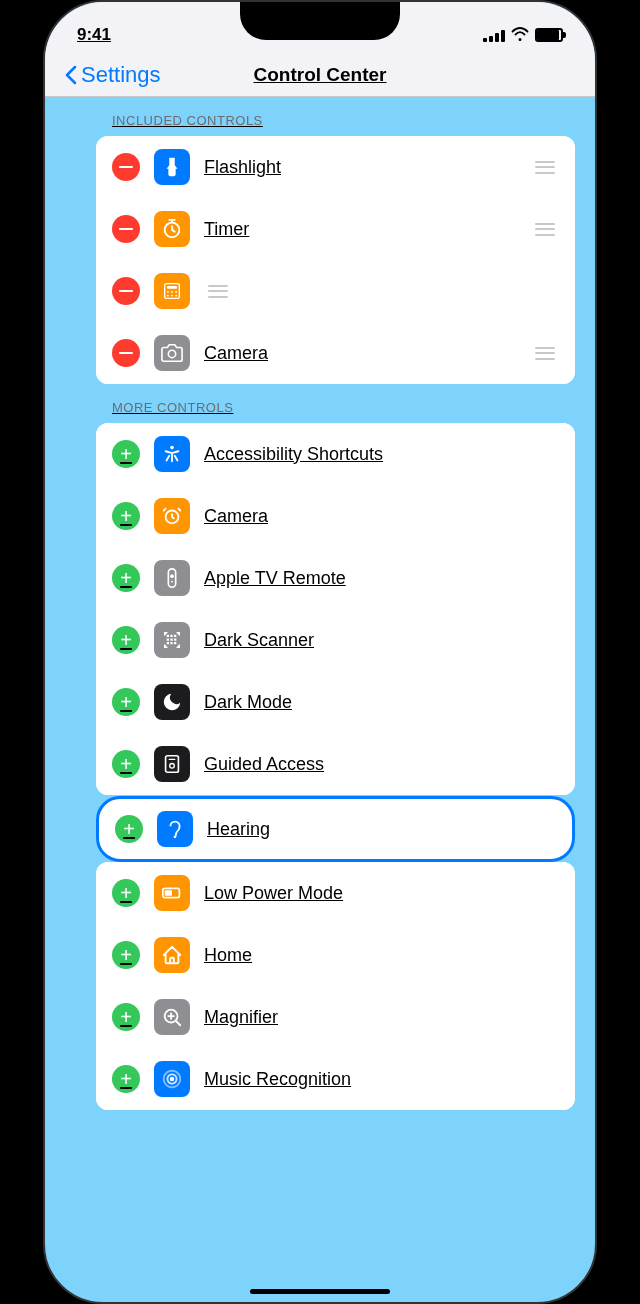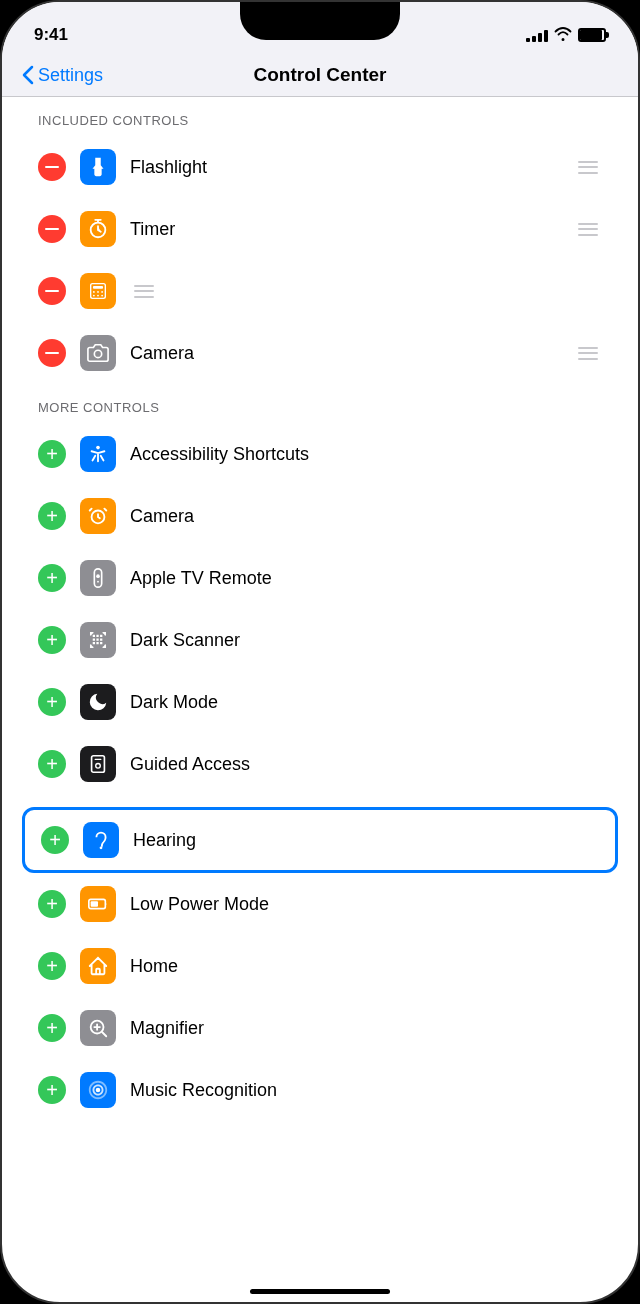--- a/index.html
+++ b/index.html
@@ -7,27 +7,28 @@
     body {
       background: #000;
       display: flex;
       justify-content: center;
       align-items: center;
       min-height: 100vh;
       font-family: -apple-system, 'SF Pro Text', 'Helvetica Neue', sans-serif;
     }
 
     .phone-frame {
-      width: 640px;
+      width: 554px;
       height: 1304px;
-      background: #ffffff;
+      background: #7dd3fc;
       border-radius: 60px;
       overflow: hidden;
       position: relative;
       border: 2px solid #333;
+      text-decoration: underline;
     }
 
     
     .status-bar {
       height: 54px;
       background: #f2f2f7;
       display: flex;
       align-items: center;
       justify-content: space-between;
       padding: 12px 32px 0 32px;
@@ -127,20 +128,21 @@
       font-size: 19px;
       font-weight: 700;
       color: #000;
     }
 
     
     .content {
       flex: 1;
       overflow-y: auto;
       padding-bottom: 20px;
+      padding-left: 31px;
     }
 
     .section-label {
       font-size: 13px;
       font-weight: 400;
       color: #6c6c70;
       text-transform: uppercase;
       padding: 16px 36px 8px;
       letter-spacing: 0.5px;
     }
@@ -309,21 +311,21 @@
         <div class="battery-fill"></div>
       </div>
     </div>
   </div>
 
   <div class="nav-bar">
     <div class="back-button">
       <svg width="12" height="20" viewBox="0 0 12 20" fill="none">
         <path d="M10 2L2 10l8 8" stroke="#007aff" stroke-width="2.5" stroke-linecap="round" stroke-linejoin="round"></path>
       </svg>
-      <span style="color:#007aff;font-size:18px;">Settings</span>
+      <span style="color:#007aff;font-size:22px;">Settings</span>
     </div>
     <span class="nav-title">Control Center</span>
   </div>
 
   <div class="content">
 
     <div class="section-label">INCLUDED CONTROLS</div>
     <div class="list-group">
 
       <div class="list-item">
@@ -463,21 +465,21 @@
               <rect x="5" y="3" width="14" height="18" rx="2" stroke="white" stroke-width="1.8" fill="none"></rect>
               <circle cx="12" cy="14" r="2.5" stroke="white" stroke-width="1.5" fill="none"></circle>
               <path d="M9 7h6" stroke="white" stroke-width="1.5" stroke-linecap="round"></path>
             </svg>
         </div>
         <span class="item-label">Guided Access</span>
       </div>
 
     </div>
 
-    <div class="list-item highlighted" style="margin-top: 12px; border-radius:12px;">
+    <div class="list-item highlighted" style="margin-top: 1px; border-radius:24px;">
       <div class="add-btn"></div>
       <div class="app-icon icon-blue">
         <svg viewBox="0 0 24 24">
             <path d="M12 3a6 6 0 016 6c0 2.5-1.2 4.4-2.5 5.8-1 1-1.5 2.2-1.5 3.2v.5a1 1 0 01-2 0v-.5c0-1.5.8-3 2-4.2C15 12.8 16 11.3 16 9a4 4 0 00-8 0h-2a6 6 0 016-6z" fill="white"></path>
             <circle cx="12" cy="20.5" r="1.5" fill="white"></circle>
           </svg>
       </div>
       <span class="item-label">Hearing</span>
     </div>
 

